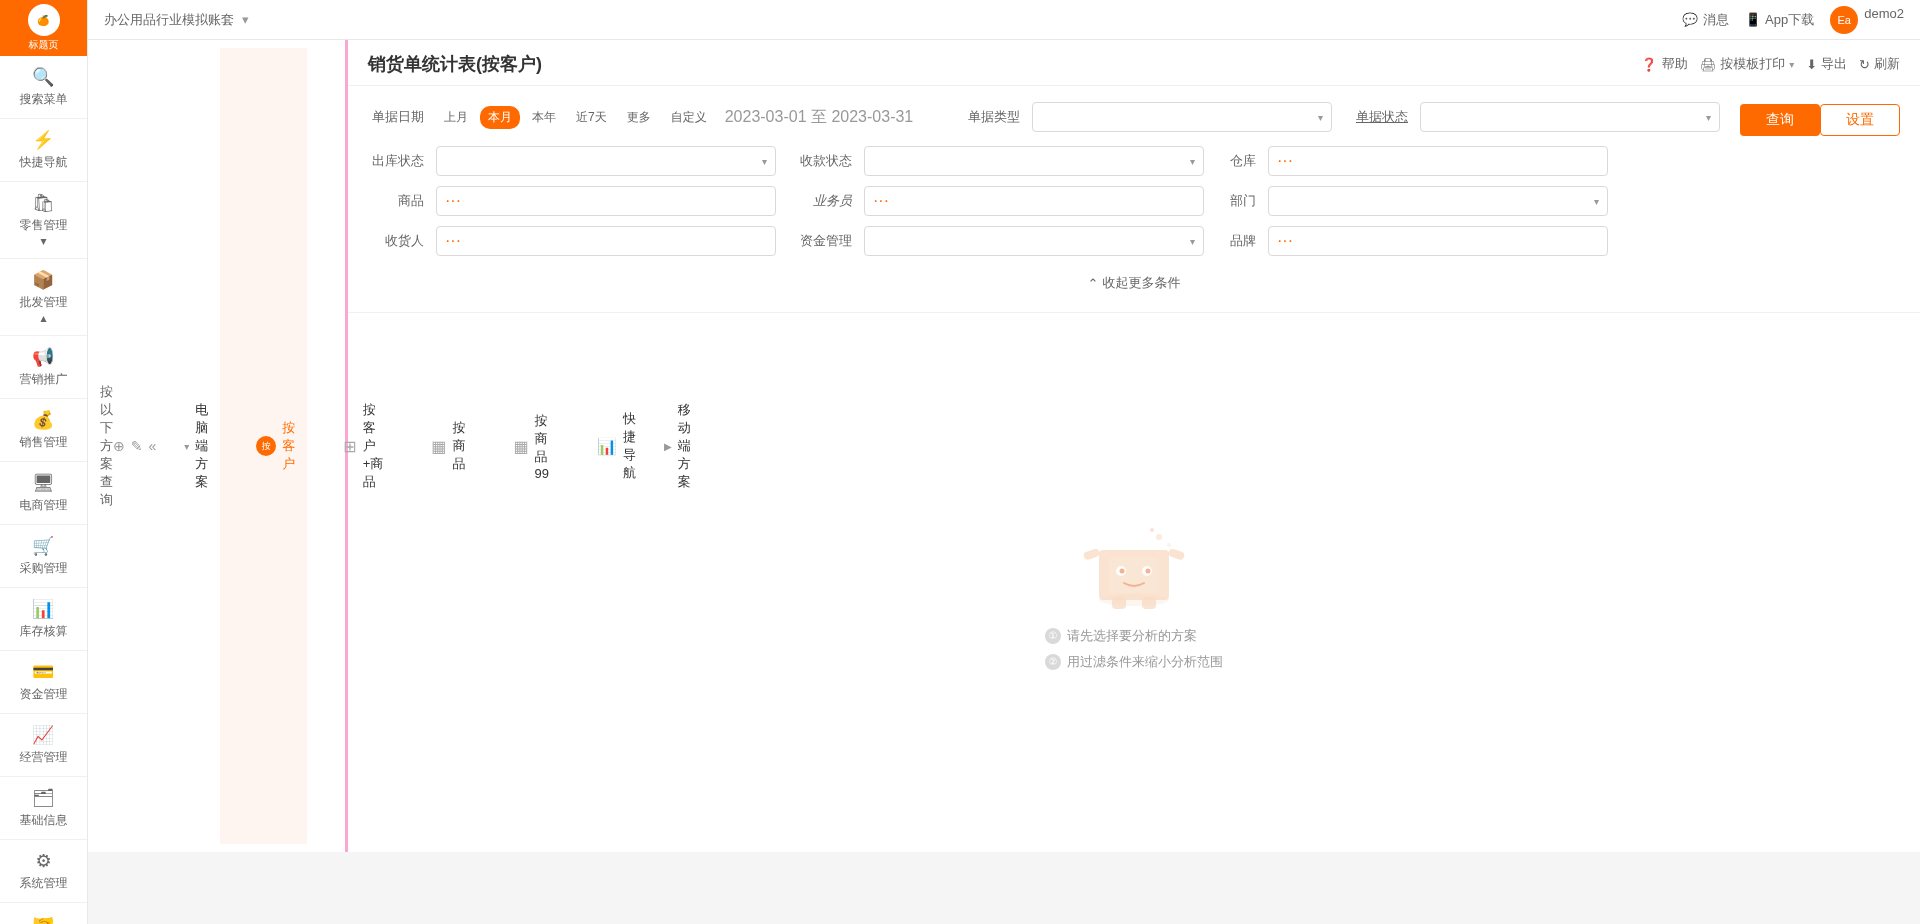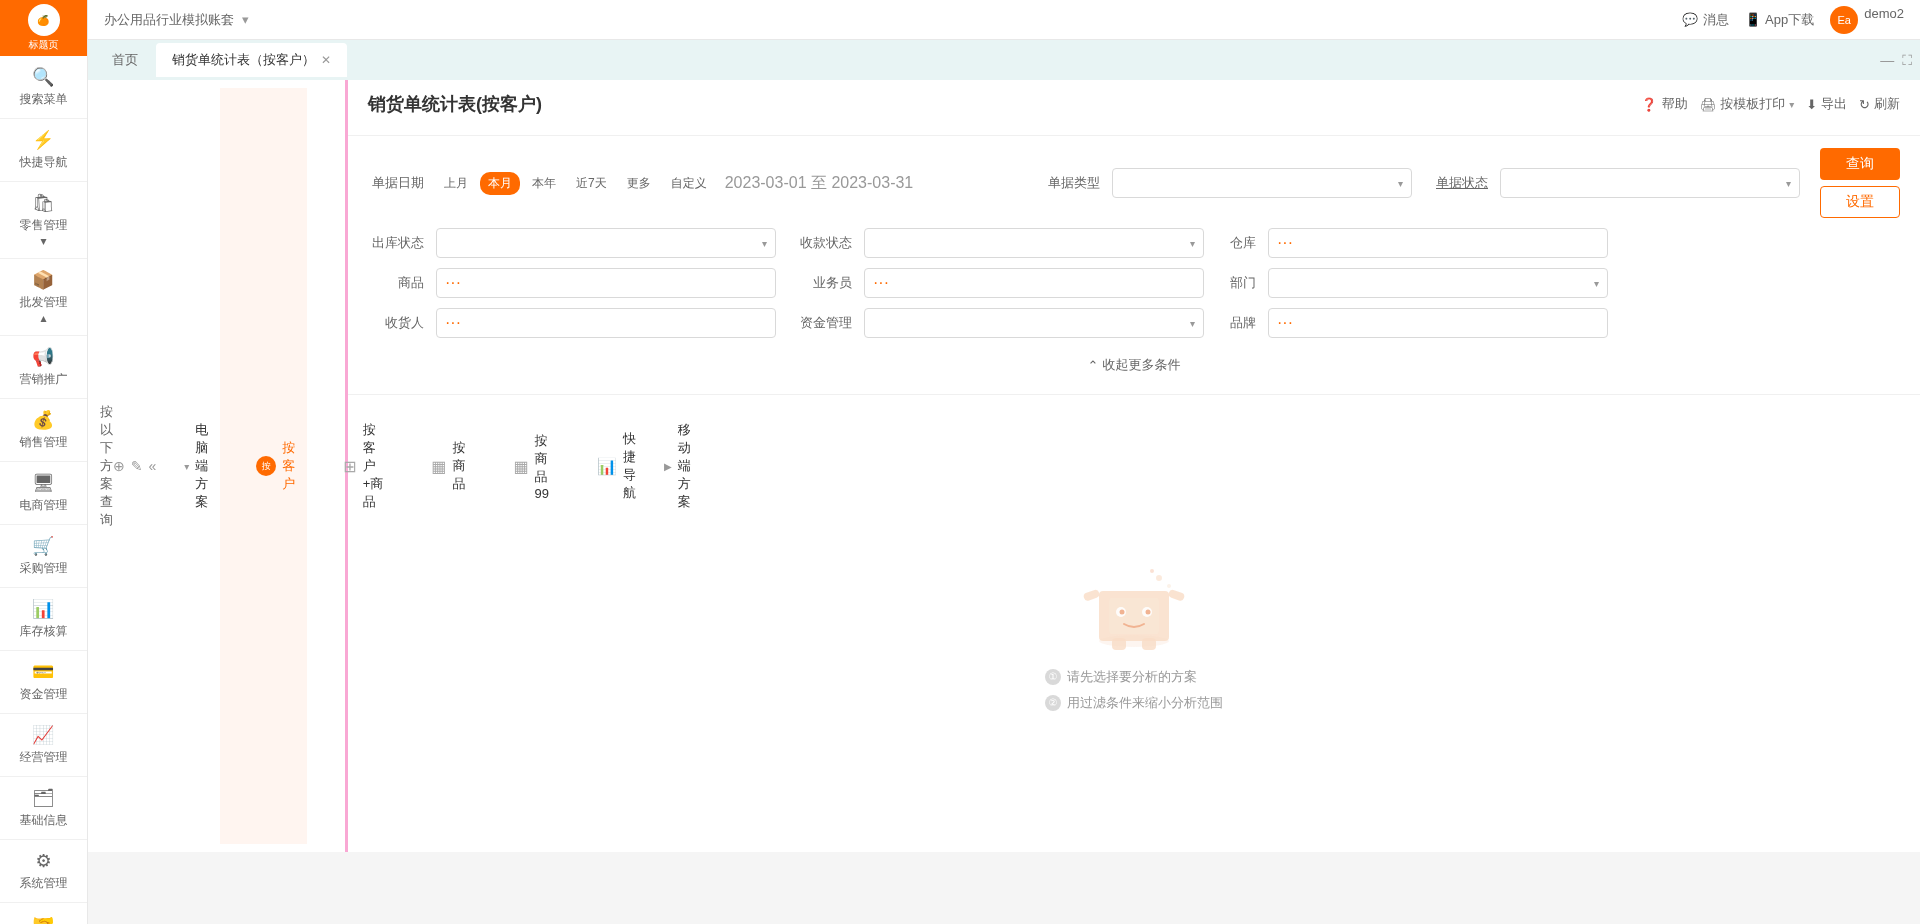--- a/index.html
+++ b/index.html
@@ -45,21 +45,21 @@
     .tree-item { padding: 6px 12px 6px 16px; cursor: pointer; display: flex; align-items: center; gap: 6px; color: #333; font-size: 13px; }
     .tree-child { padding: 6px 12px 6px 36px; cursor: pointer; display: flex; align-items: center; gap: 6px; color: #333; font-size: 13px; }
     .tree-child.active { background: #fff5f0; color: #ff6a00; }
     .tree-child .item-icon { width: 20px; height: 20px; border-radius: 50%; background: #ff6a00; display: flex; align-items: center; justify-content: center; color: #fff; font-size: 10px; flex-shrink: 0; }
     .tree-child .item-icon-sm { color: #999; font-size: 12px; }
 
     
     .right-panel { flex: 1; display: flex; flex-direction: column; overflow: hidden; }
 
     
-    .page-header { padding: 12px 20px 19px; display: flex; justify-content: space-between; border-bottom: 1px solid #f0f0f0; flex-shrink: 0; }
+    .page-header { padding: 12px 20px 9px; display: flex; justify-content: space-between; border-bottom: 1px solid #f0f0f0; flex-shrink: 0; }
     .page-title { font-size: 18px; font-weight: 600; color: #333; }
     .page-actions { display: flex; align-items: center; gap: 12px; }
     .page-action-btn { display: flex; align-items: center; gap: 4px; color: #666; cursor: pointer; font-size: 13px; }
 
     
     .filter-area { padding: 12px 20px; border-bottom: 1px solid #f0f0f0; flex-shrink: 0; }
     .filter-row { display: flex; align-items: center; gap: 12px; margin-bottom: 10px; }
     .filter-row:last-child { margin-bottom: 0; }
 
     .filter-label { color: #666; font-size: 13px; width: 56px; text-align: right; flex-shrink: 0; }
@@ -69,21 +69,21 @@
     .date-tab.active { background: #ff6a00; color: #fff; border-radius: 10px; }
 
     .date-range { font-size: 16px; color: #999; margin-left: 4px; }
 
     .filter-select { flex: 1; height: 30px; border: 1px solid #d9d9d9; border-radius: 4px; padding: 0 8px; display: flex; align-items: center; justify-content: space-between; cursor: pointer; background: #fff; font-size: 13px; color: #999; }
     .filter-select .arrow { color: #999; font-size: 10px; }
 
     .query-btn { width: 80px; height: 32px; background: #ff6a00; color: #fff; border: none; border-radius: 4px; cursor: pointer; font-size: 14px; display: flex; align-items: center; justify-content: center; }
     .settings-btn { width: 80px; height: 32px; background: #fff; color: #ff6a00; border: 1px solid #ff6a00; border-radius: 4px; cursor: pointer; font-size: 14px; display: flex; align-items: center; justify-content: center; margin-top: 6px; }
 
-    .btn-group { display: flex; flex-direction: column; align-items: center; flex-shrink: 0; margin-left: 8px; }
+    .btn-group { display: flex; flex-direction: row; align-items: flex-end; flex-shrink: 0; margin-left: 8px; }
 
     
     .collapse-row { display: flex; align-items: center; justify-content: center; padding: 8px; cursor: pointer; color: #666; font-size: 13px; gap: 4px; }
 
     
     .empty-area { flex: 1; display: flex; flex-direction: column; align-items: center; justify-content: center; gap: 12px; }
     .empty-icon { width: 120px; height: 120px; opacity: 0.6; }
     .empty-hints { display: flex; flex-direction: column; gap: 8px; }
     .empty-hint { display: flex; align-items: center; gap: 6px; color: #999; font-size: 13px; }
     .hint-num { width: 16px; height: 16px; border-radius: 50%; background: #d9d9d9; display: flex; align-items: center; justify-content: center; font-size: 10px; color: #fff; flex-shrink: 0; }
@@ -179,33 +179,20 @@
       </div>
       <div style="display:flex;gap:6px;cursor:pointer;">
         <div class="user-avatar">
           <span>Ea</span>
         </div>
         <span>demo2</span>
       </div>
     </div>
   </div>
 
-  <div class="tab-bar">
-    <div class="tab tab-home">
-      <span>首页</span>
-    </div>
-    <div class="tab active">
-      <span>销货单统计表（按客户）</span>
-      <span class="tab-close">✕</span>
-    </div>
-    <div style="margin-left:auto;display:flex;align-items:center;gap:8px;">
-      <span style="color:#999;cursor:pointer;font-size:14px;">—</span>
-      <span style="color:#999;cursor:pointer;font-size:14px;">⛶</span>
-    </div>
-  </div>
 
   <div class="content-wrapper">
 
     <div class="left-panel">
       <div class="left-panel-header">
         <span>按以下方案查询</span>
         <div class="left-panel-actions">
           <span class="action-icon">⊕</span>
           <span class="action-icon">✎</span>
           <span class="action-icon">«</span>
@@ -328,21 +315,21 @@
           </div>
           <div style="width:100px;"></div>
         </div>
 
         <div class="filter-row">
           <span class="filter-label">商品</span>
           <div class="filter-select" style="flex:1;max-width:340px;">
             <span style="color:#ff6a00;font-size:16px;">···</span>
           </div>
 
-          <span class="filter-label" style="width:64px;">业务员</span>
+          <span class="filter-label" style="width:64px;font-style:italic;">业务员</span>
           <div class="filter-select" style="flex:1;max-width:340px;">
             <span style="color:#ff6a00;font-size:16px;">···</span>
           </div>
 
           <span class="filter-label" style="width:40px;">部门</span>
           <div class="filter-select" style="flex:1;max-width:340px;">
             <span style="color:#ccc;"></span>
             <span class="arrow">▾</span>
           </div>
           <div style="width:100px;"></div>

